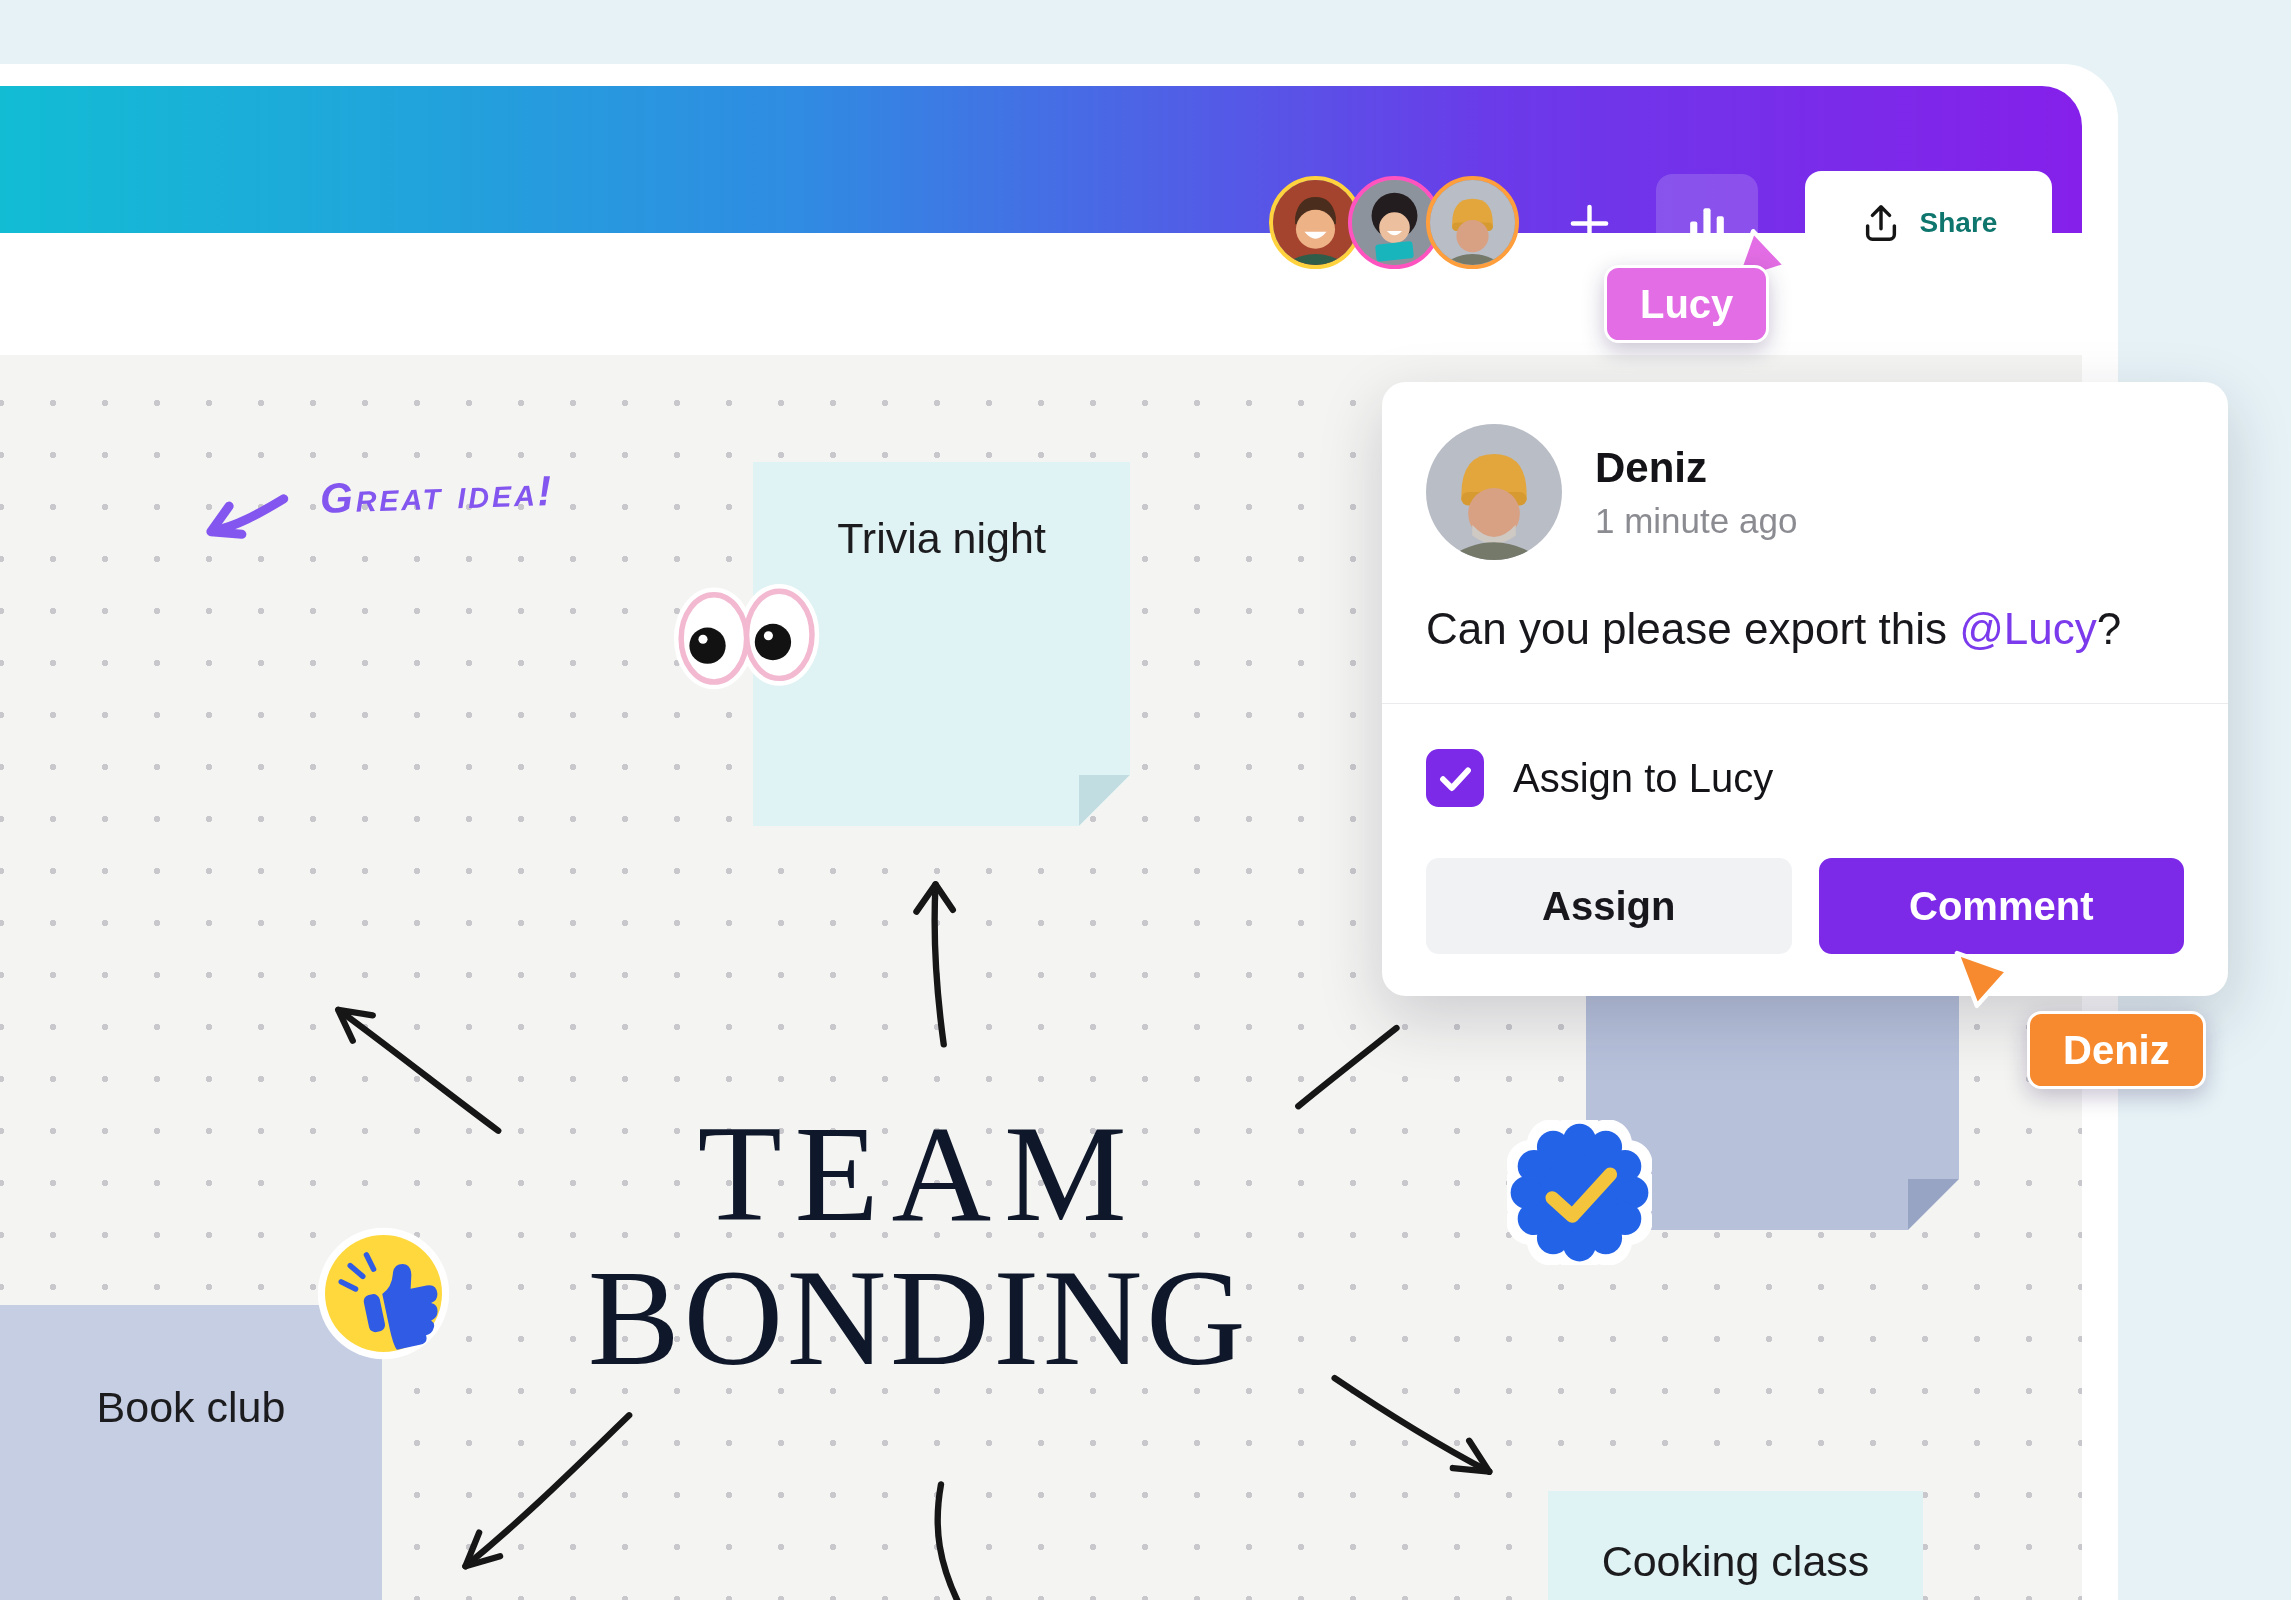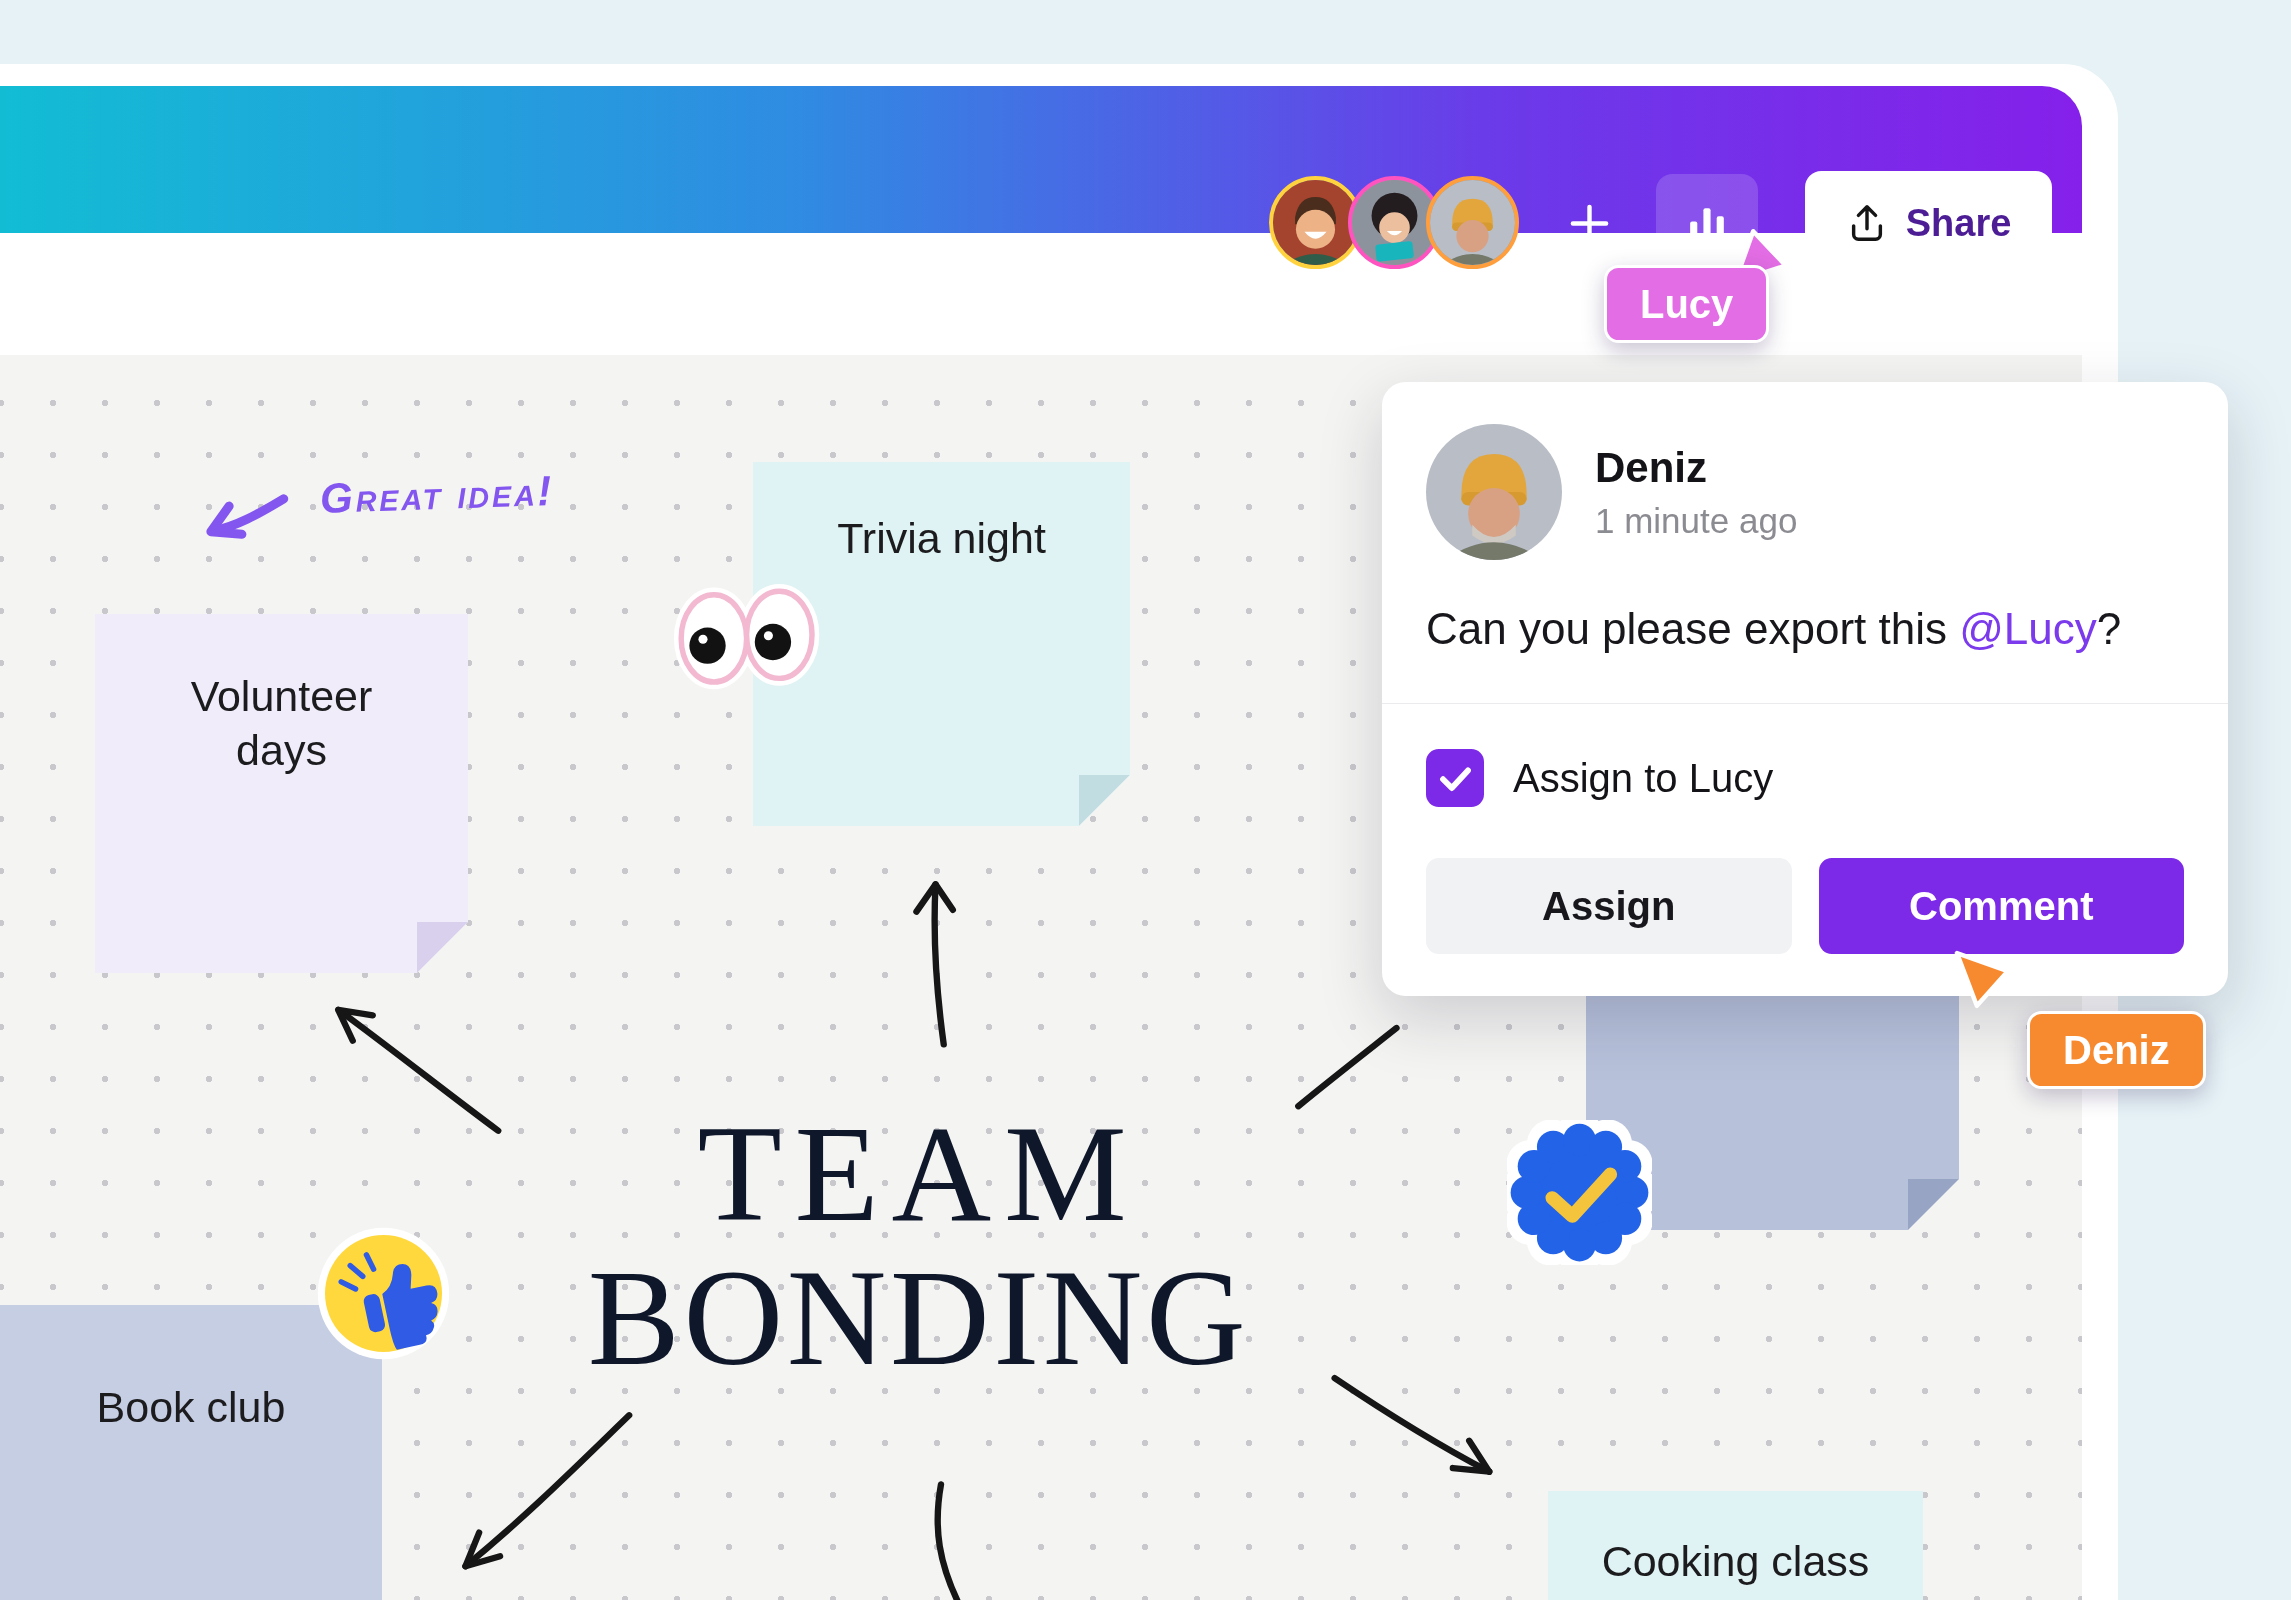--- a/index.html
+++ b/index.html
@@ -27,21 +27,21 @@
   .ring-orange{border-color:#ff9e3d;}
   .avatar svg{display:block;width:100%;height:100%;}
   .plusbtn{position:absolute;left:1546px;top:94px;width:87px;height:87px;
     background:transparent;border:none;display:flex;align-items:center;justify-content:center;cursor:pointer;}
   .chartbtn{position:absolute;left:1656px;top:88px;width:102px;height:98px;
     background:rgba(255,255,255,0.16);border:none;border-radius:16.4px;
     display:flex;align-items:center;justify-content:center;cursor:pointer;}
   .sharebtn{position:absolute;left:1805px;top:85px;width:247px;height:104px;
     background:#ffffff;border:none;border-radius:16.4px;display:flex;align-items:center;
     justify-content:center;gap:18px;cursor:pointer;}
-  .sharebtn .lbl{font-size:38px;font-weight:700;color:#4c1d95;}
+  .sharebtn .lbl{font-size:28px;font-weight:700;color:#0f766e;}
 
   
   .cursor{position:absolute;z-index:9;}
   .cursor-label{position:absolute;z-index:9;color:#fff;font-weight:700;font-size:40px;
     padding:13.6px 33px;border-radius:14.5px;border:3.6px solid #ffffff;
     box-shadow:0 7.3px 22px rgba(40,20,80,.25);}
   .lucy-label{left:1604px;top:265px;background:#e36de4;}
   .deniz-label{left:2027px;top:1011px;background:#f78a2f;}
 
   
@@ -177,23 +177,20 @@
     </g>
   </svg>
 
   <div class="annotation">Great idea!</div>
 
   <div class="board-title">
     <div class="t1">TEAM</div>
     <div class="t2">BONDING</div>
   </div>
 
-  <div class="note note-volunteer">
-    <div class="note-label">Volunteer days</div>
-  </div>
   <div class="note note-trivia">
     <div class="note-label">Trivia night</div>
   </div>
   <div class="note note-book">
     <div class="note-label">Book club</div>
   </div>
   <div class="note note-cooking">
     <div class="note-label">Cooking class</div>
   </div>
   <div class="note note-blank"></div>

